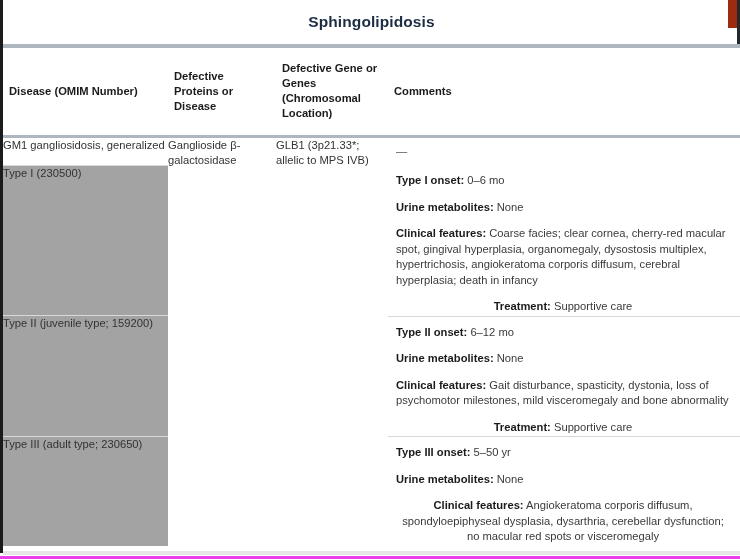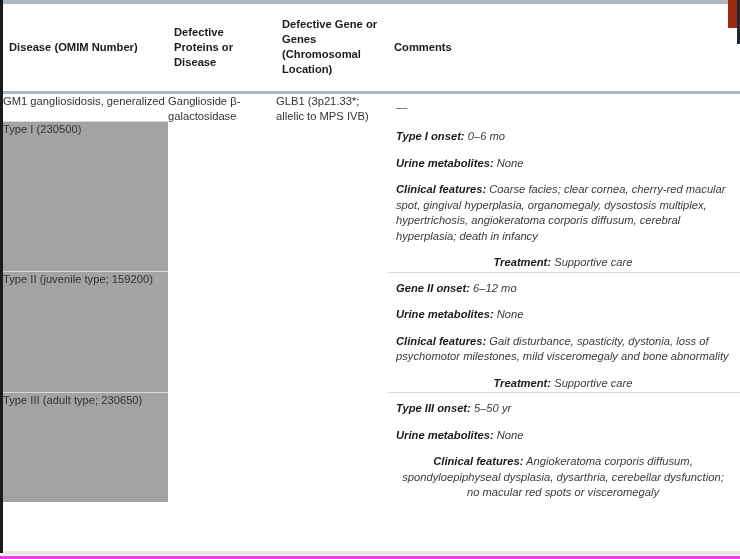--- a/index.html
+++ b/index.html
@@ -131,21 +131,20 @@
     white-space: normal;
     overflow: hidden;
   }
 
   
   .cmt-block {
     padding: 8px 10px 1px 8px;
     border-top: 1px solid #d9d9d9;
     background: #ffffff;
     line-height: 15.5px;
-    font-style: italic;
   }
   .cmt-block.first { border-top: none; }
   .cmt-line { margin: 0 0 11px 0; color: #3a3a3a; }
   .cmt-line:last-child { margin-bottom: 0; text-align: center; }
   .cmt-line b { color: #1b1b1b; font-weight: bold; }
   .dash { color: #555; padding: 6px 8px; }
 
   
   .bottom-grey {
     position: absolute;
@@ -166,20 +165,23 @@
 </style>
 </head>
 <body>
 
 <div id="page">
 
   <div class="left-rule"></div>
   <div class="right-rule"></div>
   <div class="scroll-thumb"></div>
 
+  <div class="title-bar">
+    <div class="title-text">Sphingolipidosis</div>
+  </div>
   <div class="title-rule"></div>
 
   <table class="main">
     <colgroup>
       <col class="c1">
         <col class="c2">
         <col class="c3">
         <col class="c4">
     </colgroup>
     <tbody>
@@ -222,21 +224,21 @@
             </p>
           </div>
         </td>
       </tr>
 
       <tr>
         <td class="cell tint">Type II (juvenile type; 159200)</td>
         <td class="cell plain nobord">
           <div class="cmt-block">
             <p class="cmt-line">
-              <b>Gene II onset:</b>
+              <b>Type II onset:</b>
               <span>6–12 mo</span>
             </p>
             <p class="cmt-line">
               <b>Urine metabolites:</b>
               <span>None</span>
             </p>
             <p class="cmt-line">
               <b>Clinical features:</b>
               <span>Gait disturbance, spasticity, dystonia, loss of psychomotor milestones, mild visceromegaly and bone abnormality</span>
             </p>

